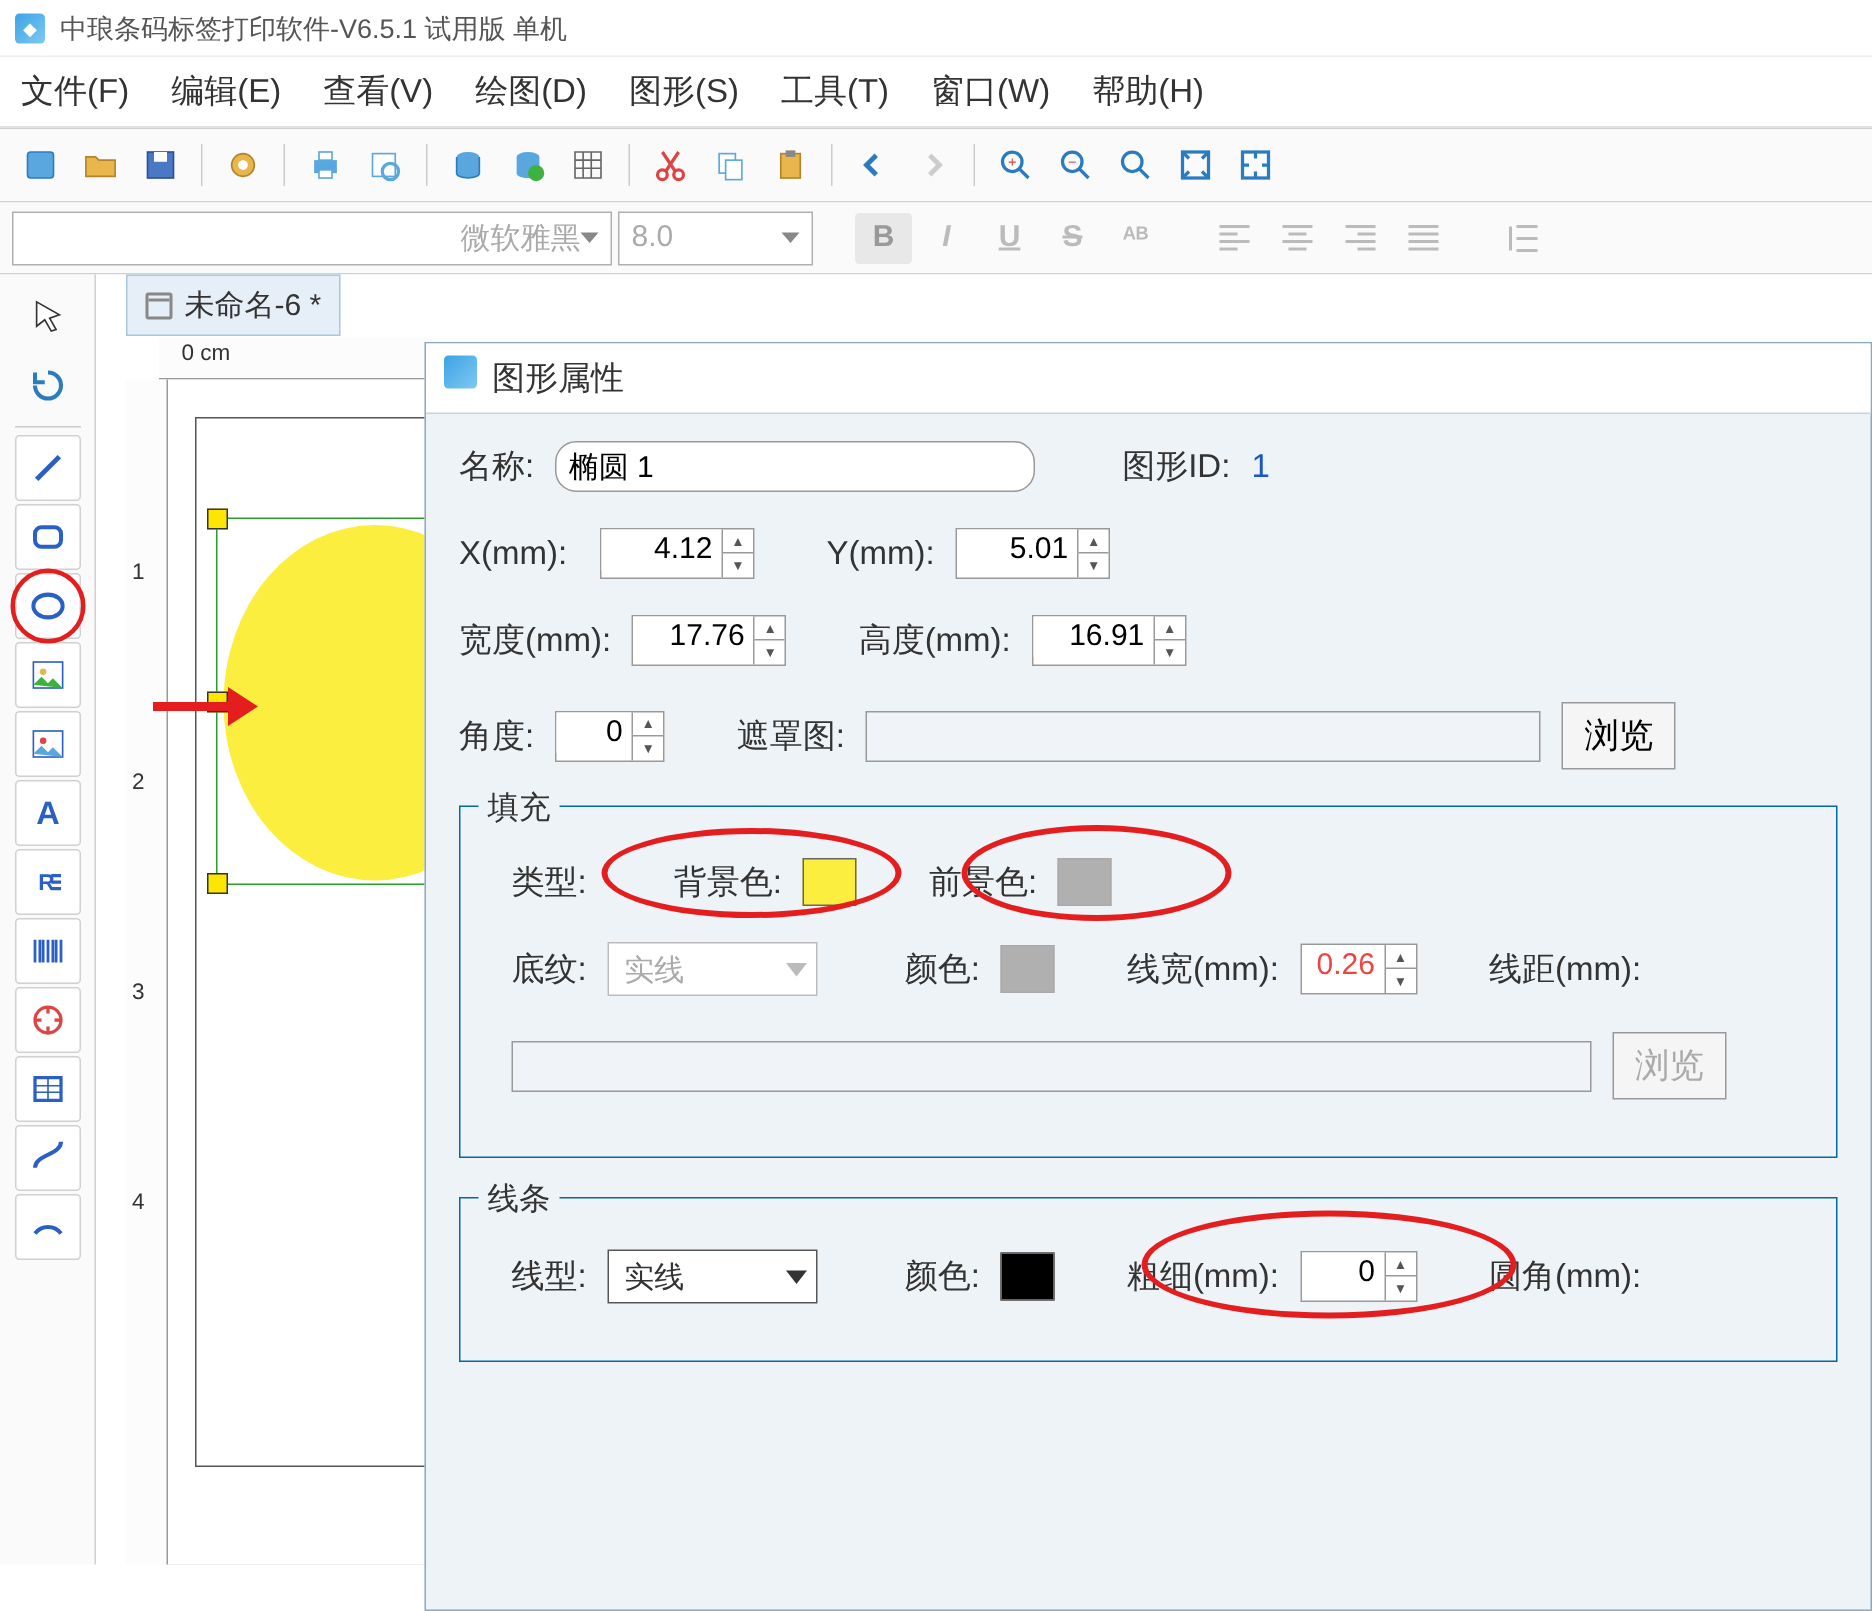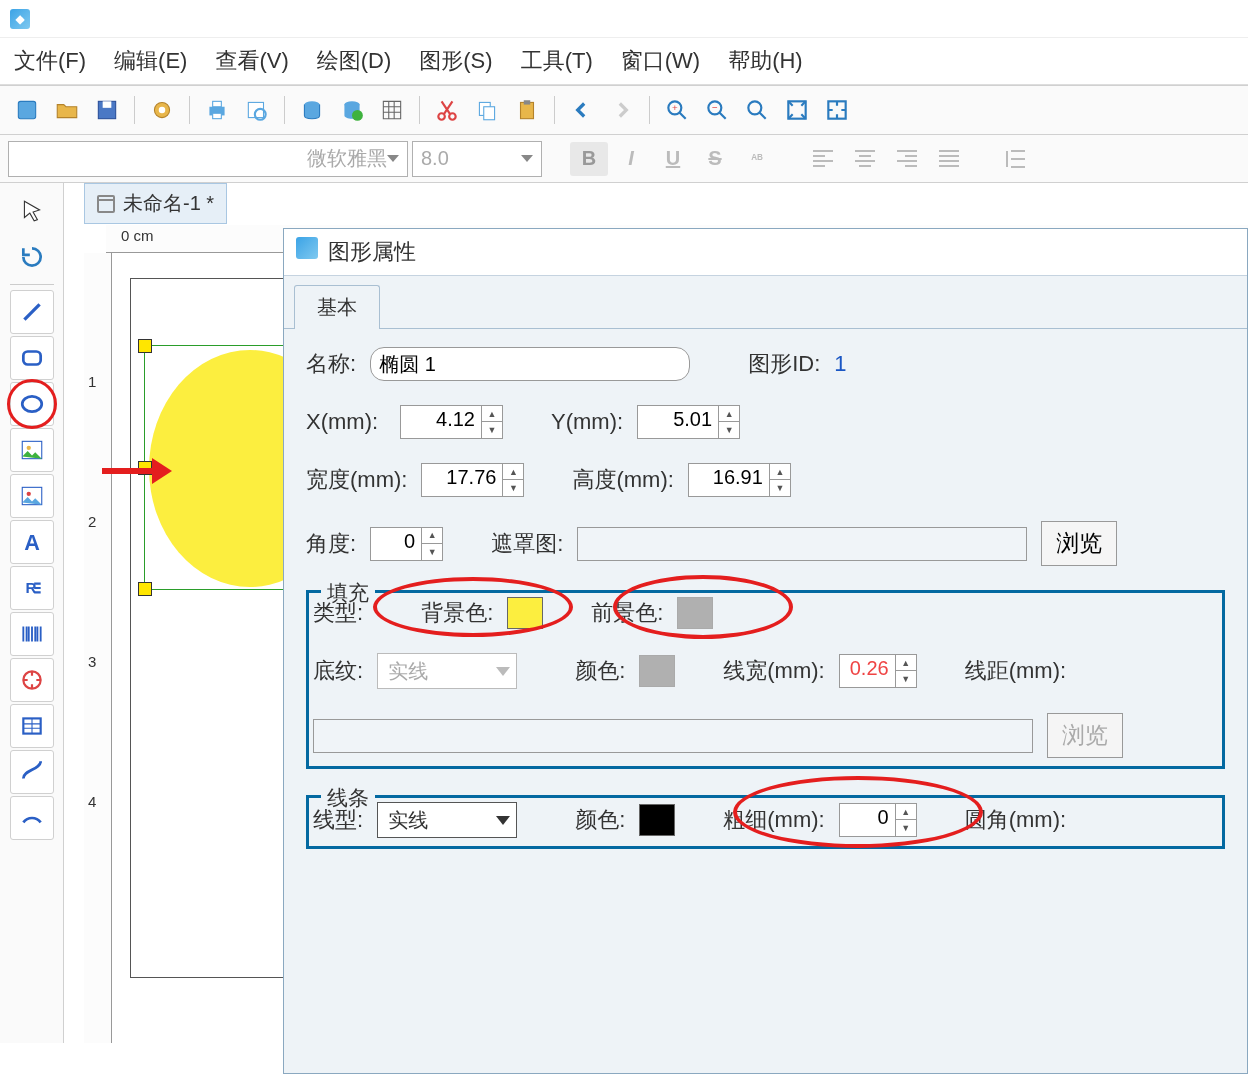--- a/index.html
+++ b/index.html
@@ -64,35 +64,36 @@
 .dlg-tab.active{ background:#eef3f7; position:relative; top:1px;}
 .dlg-body { padding:18px 22px; font-size:22px; color:#333;}
 .row { display:flex; align-items:center; gap:14px; margin-bottom:24px;}
 .lbl { display:inline-block; }
 .input-box { background:#fff; border:1px solid #999; height:34px; padding:3px 8px; font-size:20px;}
 .spin { background:#fff; border:1px solid #999; height:34px; display:flex; align-items:flex-start;}
 .spin input{ border:none; width:80px; text-align:right; font-size:20px; padding:2px 6px; outline:none;}
 .spin-btns{ display:flex; flex-direction:column; border-left:1px solid #999;}
 .spin-btns div{width:20px;height:16px; font-size:9px; display:flex;align-items:center;justify-content:center;color:#555;}
 .spin-btns div:first-child{border-bottom:1px solid #999;}
-.fieldset { border:3px solid #0369a1; padding:4px; margin-top:6px; position:relative;}
+.fieldset { border:1px solid #0369a1; padding:34px; margin-top:6px; position:relative;}
 .fieldset-legend{ position:absolute; top:-14px; left:12px; background:#eef3f7; padding:0 6px; font-size:21px;}
 .combo { background:#fff; border:1px solid #555; height:36px; width:170px; display:flex; align-items:center; justify-content:space-between; padding:0 6px 0 10px; font-size:20px;}
 .combo.disabled{ color:#aaa; border-color:#bbb;}
 .combo .caret{width:0;height:0;border-left:7px solid transparent;border-right:7px solid transparent;border-top:9px solid #333;}
 .swatch { width:36px; height:32px; border:1px solid #666;}
 .btn-browse{ padding:6px 14px; border:1px solid #999; background:#f5f5f5; font-size:23px;}
 .red-oval{ position:absolute; border:4px solid #e41e1e; border-radius:50%; pointer-events:none;}
 .blue-val{ color:#1a56c4;}
 </style>
 </head>
 <body>
 
 <div class="titlebar">
   <div class="titlebar-icon">◆</div>
+  <div class="titlebar-text">中琅条码标签打印软件-V6.5.1 试用版 单机</div>
 </div>
 
 <div class="menubar">
   <span>文件(F)</span>
   <span>编辑(E)</span>
   <span>查看(V)</span>
   <span>绘图(D)</span>
   <span>图形(S)</span>
   <span>工具(T)</span>
   <span>窗口(W)</span>
@@ -229,21 +230,21 @@
   </div>
   <div class="size-select">
     <span>8.0</span>
     <div class="drop-arrow"></div>
   </div>
   <div style="width:20px"></div>
   <div class="fmt-btn fmt-bold">B</div>
   <div class="fmt-btn" style="font-style:italic">I</div>
   <div class="fmt-btn" style="text-decoration:underline">U</div>
   <div class="fmt-btn" style="text-decoration:line-through">S</div>
-  <div class="fmt-btn" style="font-size:12px">ᴬᴮ</div>
+  <div class="fmt-btn" style="font-size:18px">ᴬᴮ</div>
   <div style="width:20px"></div>
   <div class="fmt-btn">
       <svg class="align-icon" viewBox="0 0 24 20">
         <path d="M2 2h20M2 7h12M2 12h20M2 17h12" stroke="#bbb" stroke-width="2"></path>
       </svg>
     </div>
   <div class="fmt-btn">
       <svg class="align-icon" viewBox="0 0 24 20">
         <path d="M2 2h20M6 7h12M2 12h20M6 17h12" stroke="#bbb" stroke-width="2"></path>
       </svg>
@@ -345,21 +346,21 @@
     <div class="lt-btn">
         <svg viewBox="0 0 24 24">
           <path d="M4 16a10 10 0 0 1 16 0" fill="none" stroke="#2a5fc5" stroke-width="2.5"></path>
         </svg>
       </div>
   </div>
 
   <div class="canvas-area">
     <div class="doc-tab">
       <div class="doc-tab-icon"></div>
-      <span>未命名-1 *</span>
+      <span>未命名-6 *</span>
     </div>
     <div class="ruler-h">
       <span class="tick-label" style="left:15px">0 cm</span>
     </div>
     <div class="ruler-v">
       <span class="tick-label" style="top:120px">1</span>
       <span class="tick-label" style="top:260px">2</span>
       <span class="tick-label" style="top:400px">3</span>
       <span class="tick-label" style="top:540px">4</span>
     </div>
@@ -375,23 +376,20 @@
       </div>
       <div class="red-arrow"></div>
     </div>
   </div>
 </div>
 
 <div class="dialog">
   <div class="dlg-title">
     <div class="dlg-title-icon"></div>
     <span>图形属性</span>
-  </div>
-  <div class="dlg-tabs">
-    <div class="dlg-tab active">基本</div>
   </div>
   <div class="dlg-body">
 
     <div class="row">
       <span class="lbl">名称:</span>
       <input class="input-box" style="width: 320px; border-radius: 14px;" value="椭圆 1">
       <span style="width:30px"></span>
       <span class="lbl">图形ID:</span>
       <span class="blue-val">1</span>
     </div>

